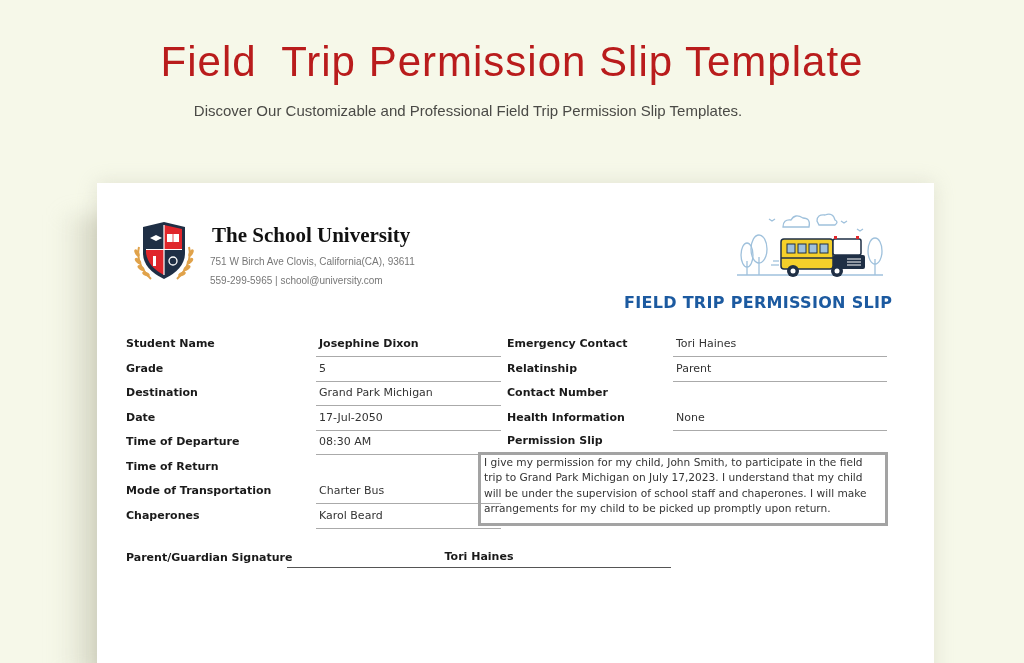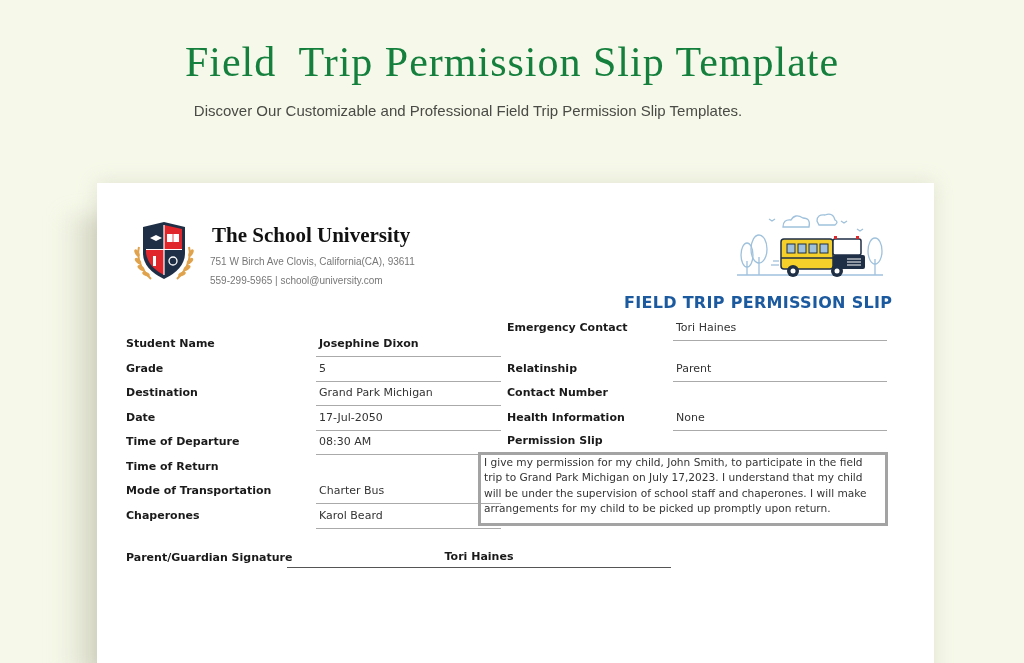--- a/index.html
+++ b/index.html
@@ -6,22 +6,22 @@
   html, body { width: 1024px; height: 663px; overflow: hidden; }
   body {
     background: #f6f8e9;
     font-family: "Liberation Sans", sans-serif;
     position: relative;
     color: #222;
   }
   .hero-title {
     position: absolute; top: 38px; left: 0; width: 1024px;
     text-align: center;
-    font-family: Liberation Serif, serif;
-    font-size: 42px; color: #15803d; letter-spacing: 1px;
+    font-family: Liberation Sans, sans-serif;
+    font-size: 42px; color: #b91c1c; letter-spacing: 1px;
     white-space: pre;
   }
   .hero-sub {
     position: absolute; top: 102px; left: 0; width: 936px;
     text-align: center; font-size: 15px; color: #4a4a46;
   }
   .shadow {
     position: absolute; left: 58px; top: 215px; width: 60px; height: 460px;
     background: linear-gradient(to right, rgba(246,248,233,0) 0%, rgba(190,190,170,0.55) 70%, rgba(150,150,130,0.7) 100%);
     filter: blur(10px);
@@ -202,21 +202,21 @@
       <span class="label">Mode of Transportation</span>
       <span class="value">Charter Bus</span>
     </div>
     <div class="row" style="top:321.5px">
       <span class="label">Chaperones</span>
       <span class="value">Karol Beard</span>
     </div>
   </div>
 
   <div class="right-col">
-    <div class="row" style="top:134px">
+    <div class="row" style="top:150px">
       <span class="label">Emergency Contact</span>
       <span class="value">Tori Haines</span>
     </div>
     <div class="row" style="top:174.5px">
       <span class="label">Relatinship</span>
       <span class="value">Parent</span>
     </div>
     <div class="row" style="top:199px">
       <span class="label">Contact Number</span>
     </div>

